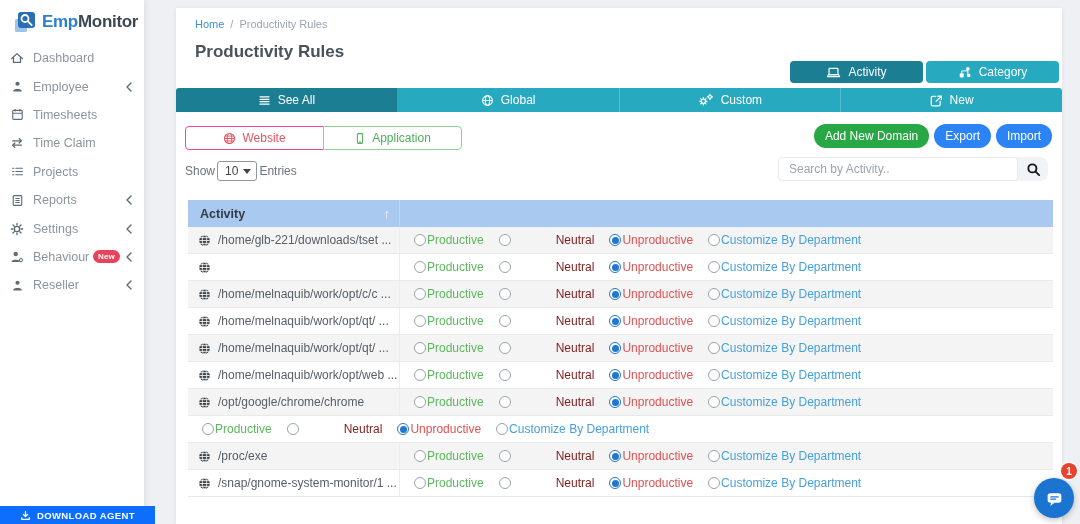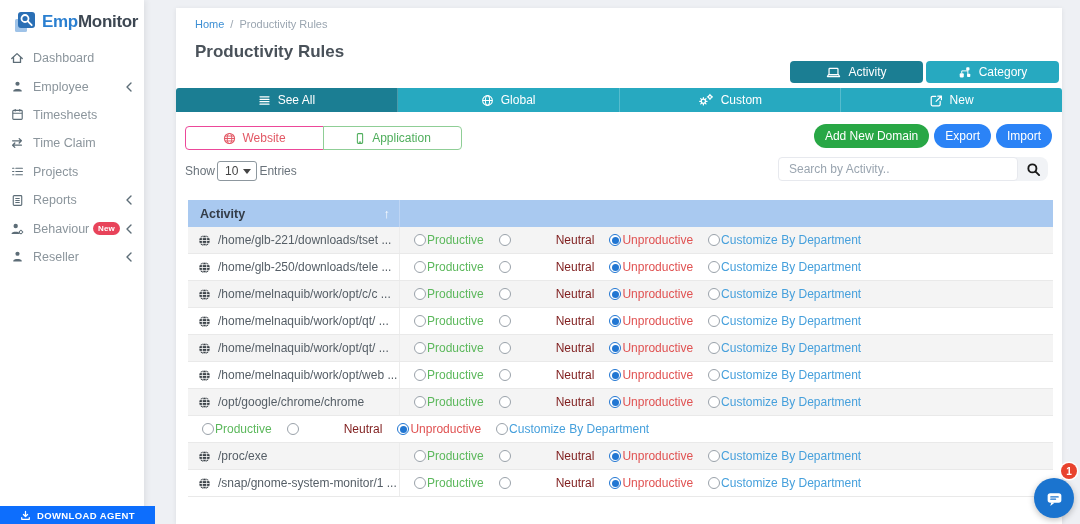--- a/index.html
+++ b/index.html
@@ -177,20 +177,34 @@
           </span>
         <span>Reports</span>
         <span class="chev">
             <svg width="8" height="10" viewBox="0 0 8 10" fill="none" stroke="currentColor" stroke-width="1.4" stroke-linecap="round" stroke-linejoin="round">
               <path d="M6 1 2 5l4 4"></path>
             </svg>
           </span>
       </div>
       <div class="nav-item">
         <span class="nav-ico">
+            <svg width="14" height="14" viewBox="0 0 16 16" fill="none" stroke="currentColor" stroke-width="1.5" stroke-linecap="round">
+              <circle cx="8" cy="8" r="3"></circle>
+              <path d="M8 1.5v2M8 12.5v2M1.5 8h2M12.5 8h2M3.4 3.4l1.4 1.4M11.2 11.2l1.4 1.4M12.6 3.4l-1.4 1.4M4.8 11.2l-1.4 1.4"></path>
+            </svg>
+          </span>
+        <span>Settings</span>
+        <span class="chev">
+            <svg width="8" height="10" viewBox="0 0 8 10" fill="none" stroke="currentColor" stroke-width="1.4" stroke-linecap="round" stroke-linejoin="round">
+              <path d="M6 1 2 5l4 4"></path>
+            </svg>
+          </span>
+      </div>
+      <div class="nav-item">
+        <span class="nav-ico">
             <svg width="14" height="14" viewBox="0 0 16 16" fill="currentColor">
               <circle cx="6.5" cy="4.6" r="2.5"></circle>
               <path d="M1.8 13.4c0-3 9.4-3 9.4 0v.4H1.8z"></path>
               <g fill="none" stroke="currentColor" stroke-width="1.1">
                 <circle cx="12.5" cy="11.5" r="1.8"></circle>
                 <path d="M12.5 8.9v1M12.5 13.1v1M9.9 11.5h1M14.1 11.5h1"></path>
               </g>
             </svg>
           </span>
         <span>Behaviour</span>
@@ -401,21 +415,20 @@
     <div class="cell-activity">
       <span class="globe-dark">
                 <svg width="13" height="13" viewBox="0 0 16 16">
                   <circle cx="8" cy="8" r="6.5" fill="currentColor"></circle>
                   <g stroke="#fff" stroke-width="1" fill="none">
                     <ellipse cx="8" cy="8" rx="2.7" ry="6.5"></ellipse>
                     <path d="M1.5 8h13M2.3 4.5h11.4M2.3 11.5h11.4"></path>
                   </g>
                 </svg>
               </span>
-      <span class="act">/home/glb-250/downloads/tele ...</span>
     </div>
     <div class="cell-rank">
       <label class="opt opt-productive">
                 <span class="radio"></span>
                 <span class="olabel">Productive</span>
               </label>
       <label class="opt opt-neutral">
                 <span class="radio"></span>
                 <span class="olabel">Neutral</span>
               </label>

